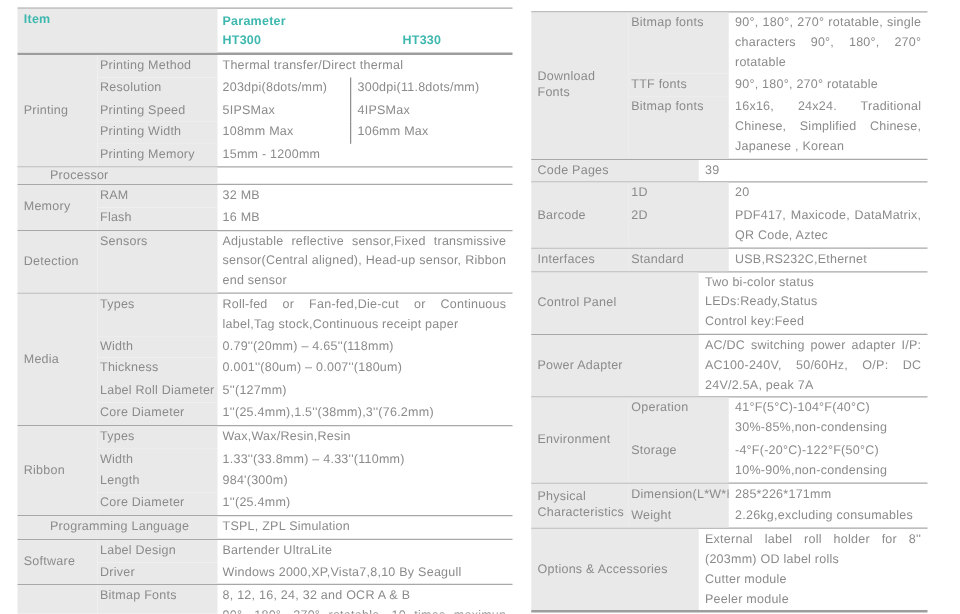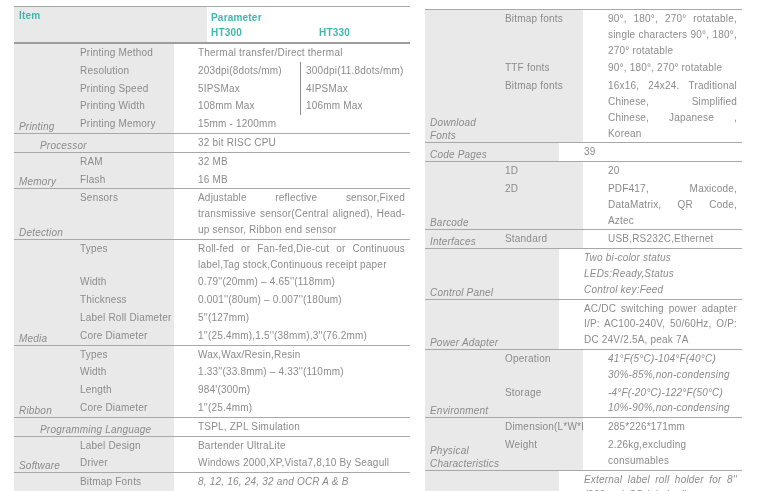--- a/index.html
+++ b/index.html
@@ -9,47 +9,47 @@
     font-size:10px;
     letter-spacing:0.2px;
     color:var(--text,#8b8b8b);
     position:relative;
   }
   .spec-table { position:absolute; border-top:1.8px solid var(--line,#a8a8a8); border-bottom:2px solid var(--line2,#9d9d9d); background:#fff; }
   #left-table  { left:14px;  top:6px;  width:396px; }
   #right-table { left:425px; top:9px;  width:317px; }
 
   .lheader { display:flex; border-bottom:2px solid var(--line2,#9d9d9d); min-height:33px; }
-  .lheader .hcat { width:193px; background:var(--cellbg,#e9e9e9); padding:3px 0 0 5px; }
+  .lheader .hcat { width:160px; background:var(--cellbg,#e9e9e9); padding:3px 0 0 5px; }
   .hright { flex:1; padding-left:4px; }
   .teal { color:var(--accent,#3eb8af); font-weight:bold; }
   .hparam { line-height:16px; padding-top:3px; }
-  .hmodels { display:flex; line-height:14px; padding-bottom:2px; }
+  .hmodels { display:flex; line-height:14px; padding-bottom:2px;gap:36px; }
   .hma { width:103px; }
   .hmb { flex:1; padding-left:5px; }
 
   .section { display:flex; align-items:stretch; }
   .section + .section { border-top:1.5px solid var(--line,#a8a8a8); }
   #left-sections .section:first-child { border-top:none; }
 
-  .cat { background:var(--cellbg,#e9e9e9); display:flex; align-items:flex-end; flex:0 0 auto; padding-left:5px; line-height:13px;font-style:italic; }
+  .cat { background:var(--cellbg,#e9e9e9); display:flex; align-items:center; flex:0 0 auto; padding-left:5px; line-height:13px; }
   #left-table  .cat { width:64px; }
   #right-table .cat { width:78px; }
   #left-table  .cat.merged { width:160px;padding-left:26px; }
   #right-table .cat.merged { width:134px; }
 
   .rows { flex:1; display:flex; flex-direction:column; min-width:0; }
   .row { display:flex; align-items:stretch; }
   .sub { background:var(--cellbg,#e9e9e9); flex:0 0 auto; padding:1px 1px 0 2px; line-height:15.8px; white-space:nowrap; overflow:hidden; }
   #left-table  .sub { width:96px; }
   #right-table .sub { width:80px; }
 
-  .val { flex:1; min-width:0; padding:1px 5px 1px 4px; line-height:15.8px; text-align:justify;margin-left:20px; }
+  .val { flex:1; min-width:0; padding:1px 5px 1px 4px; line-height:15.8px; text-align:justify; }
   #right-table .val { padding-left:5px; }
-  .val .para { text-align:justify;font-style:italic; }
+  .val .para { text-align:justify; }
   .splitv { display:flex; padding:0; text-align:left; }
   .va { flex:0 0 auto; width:106px; padding:1px 2px 1px 4px; }
   .vb { flex:1; min-width:0; border-left:1.5px solid var(--divider,#8f8f8f); padding:1px 2px 1px 5px; }
 </style>
 </head>
 <body>
 
 <div class="spec-table" id="left-table">
   <div class="lheader">
     <div class="hcat teal">
@@ -97,21 +97,20 @@
           <div class="row">
             <div class="sub">Printing Memory</div>
             <div class="val">15mm - 1200mm</div>
           </div>
         </div>
       </div>
       <div class="section">
         <div class="cat merged">
           <div>Processor</div>
         </div>
-        <div class="val">32 bit RISC CPU</div>
       </div>
       <div class="section">
         <div class="cat">
           <div>Memory</div>
         </div>
         <div class="rows">
           <div class="row">
             <div class="sub">RAM</div>
             <div class="val">32 MB</div>
           </div>

